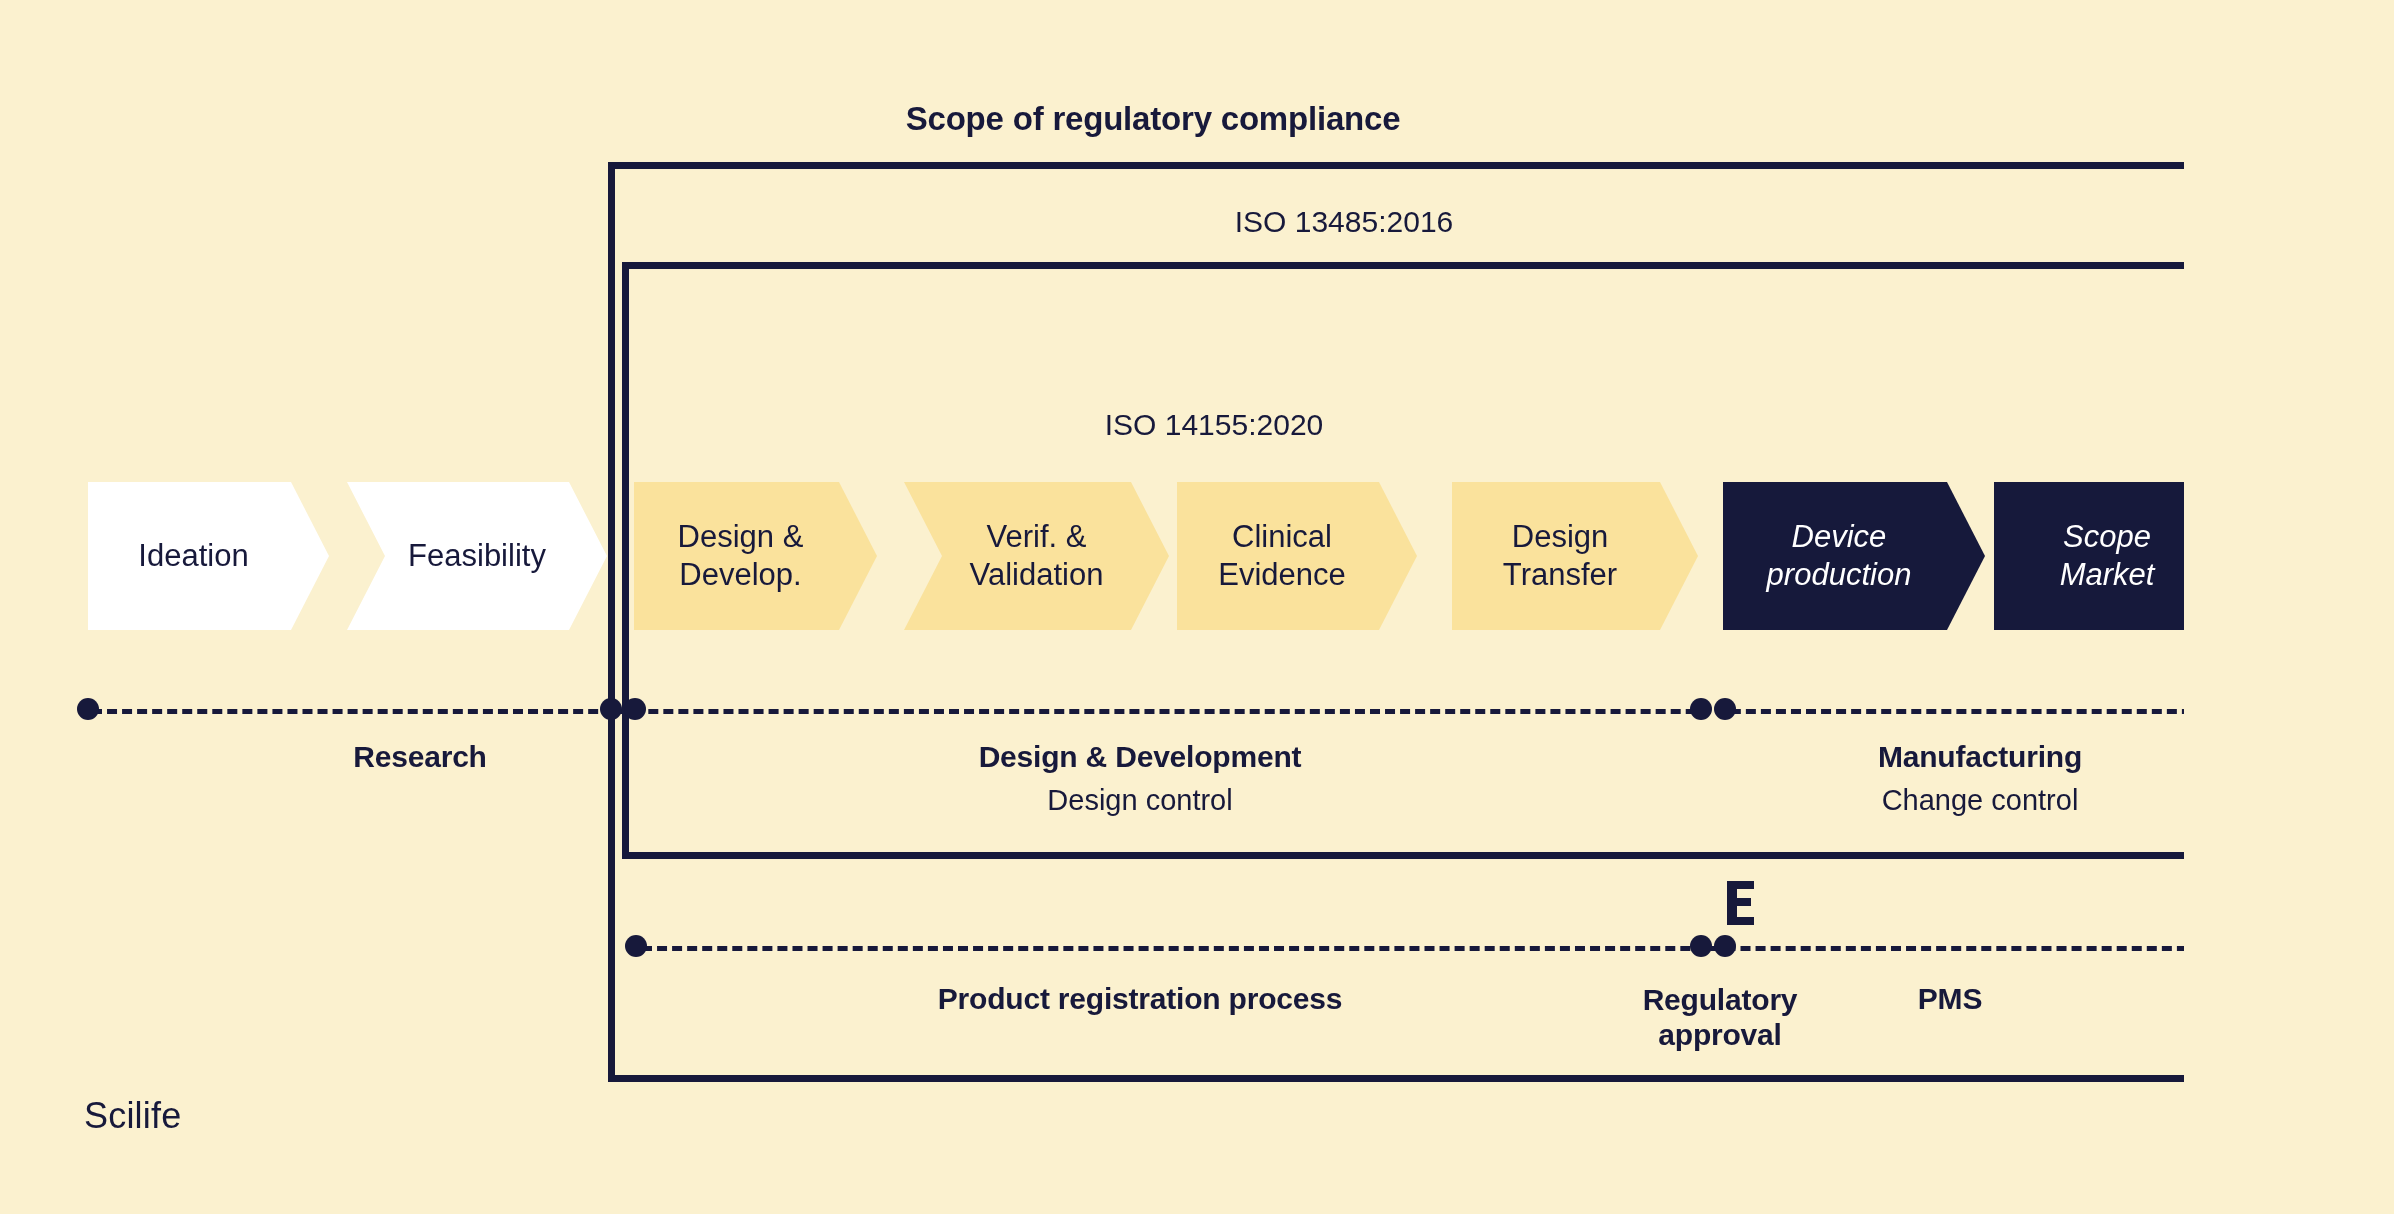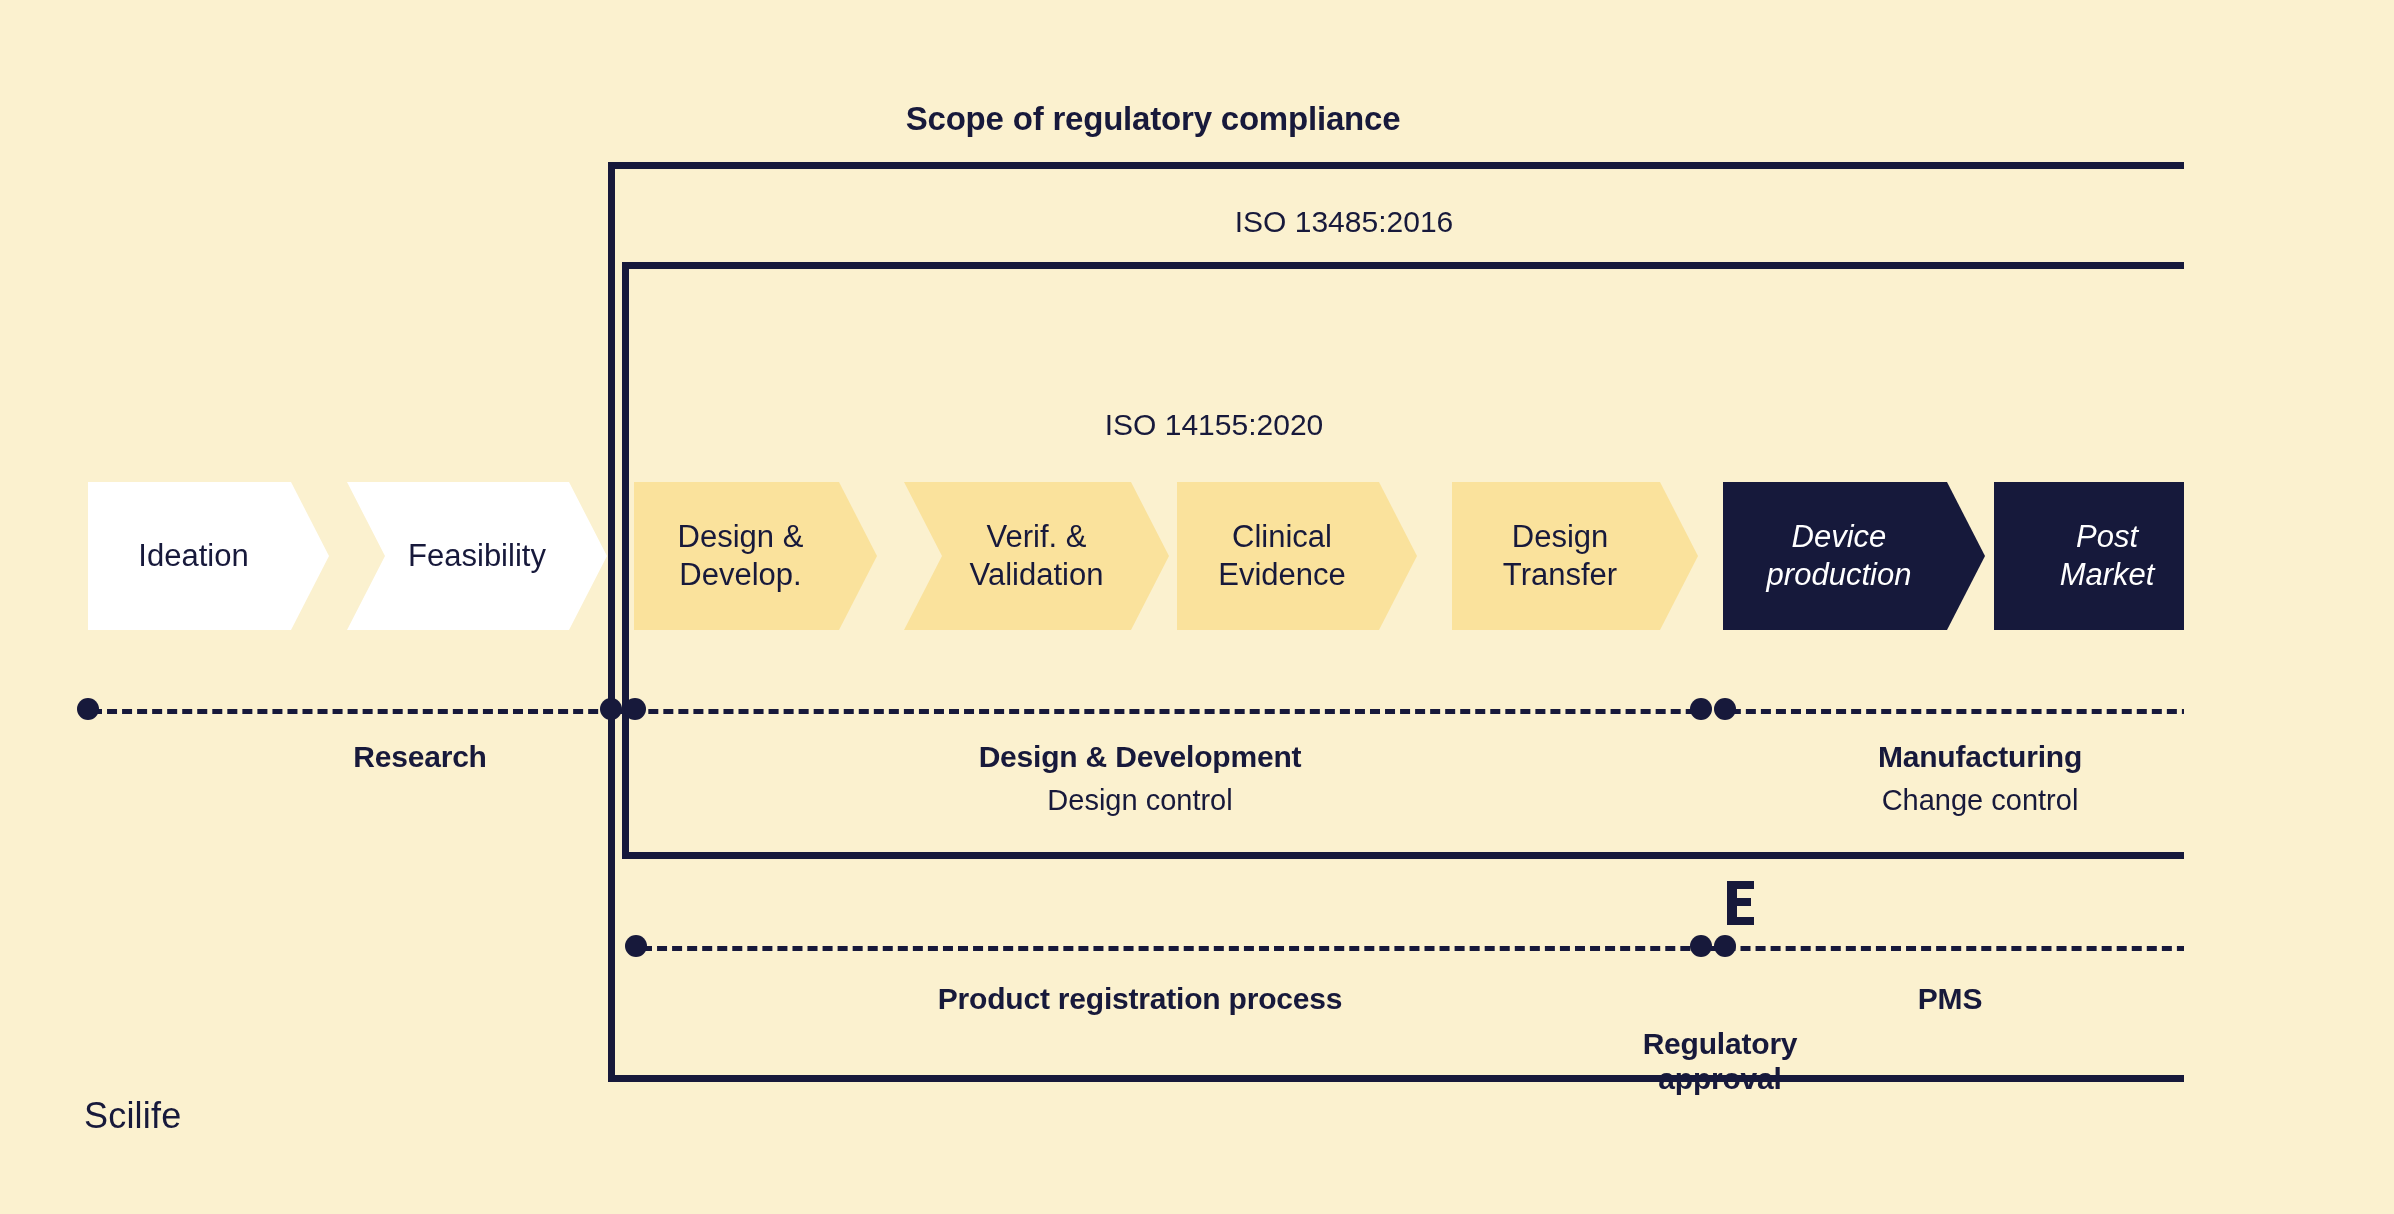--- a/index.html
+++ b/index.html
@@ -198,21 +198,21 @@
 
     <div class="chev dark shape-flat-point" style="left:1723px; width:262px;">
       <span class="lbl">
         <span>Device</span><br>
         <span>production</span>
       </span>
     </div>
 
     <div class="chev dark shape-plain" style="left:1994px; width:226px;">
       <span class="lbl">
-        <span>Post</span><br>
+        <span>Scope</span><br>
         <span>Market</span>
       </span>
     </div>
   </div>
 
   <div class="tl-line" style="left:92px; top:709px; width:2145px;"></div>
 
   <div class="tl-dot" style="left:77px;   top:698px;"></div>
   <div class="tl-dot" style="left:600px;  top:698px;"></div>
   <div class="tl-dot" style="left:624px;  top:698px;"></div>
@@ -243,21 +243,21 @@
 
   <div class="tl-dot" style="left:625px;  top:935px;"></div>
   <div class="tl-dot" style="left:1690px; top:935px;"></div>
   <div class="tl-dot" style="left:1714px; top:935px;"></div>
   <div class="tl-dot" style="left:2216px; top:935px;"></div>
 
   <div class="tl-label" style="left:900px; top:982px; width:480px;">
     <span class="main">Product registration process</span>
   </div>
 
-  <div class="tl-label two-line" style="left:1570px; top:1026px; width:300px;">
+  <div class="tl-label two-line" style="left:1570px; top:982px; width:300px;">
     <span class="main">Regulatory</span>
     <span class="main">approval</span>
   </div>
 
   <div class="tl-label" style="left:1830px; top:982px; width:240px;">
     <span class="main">PMS</span>
   </div>
 
   <div id="scilife-logo">Scilife</div>
 

